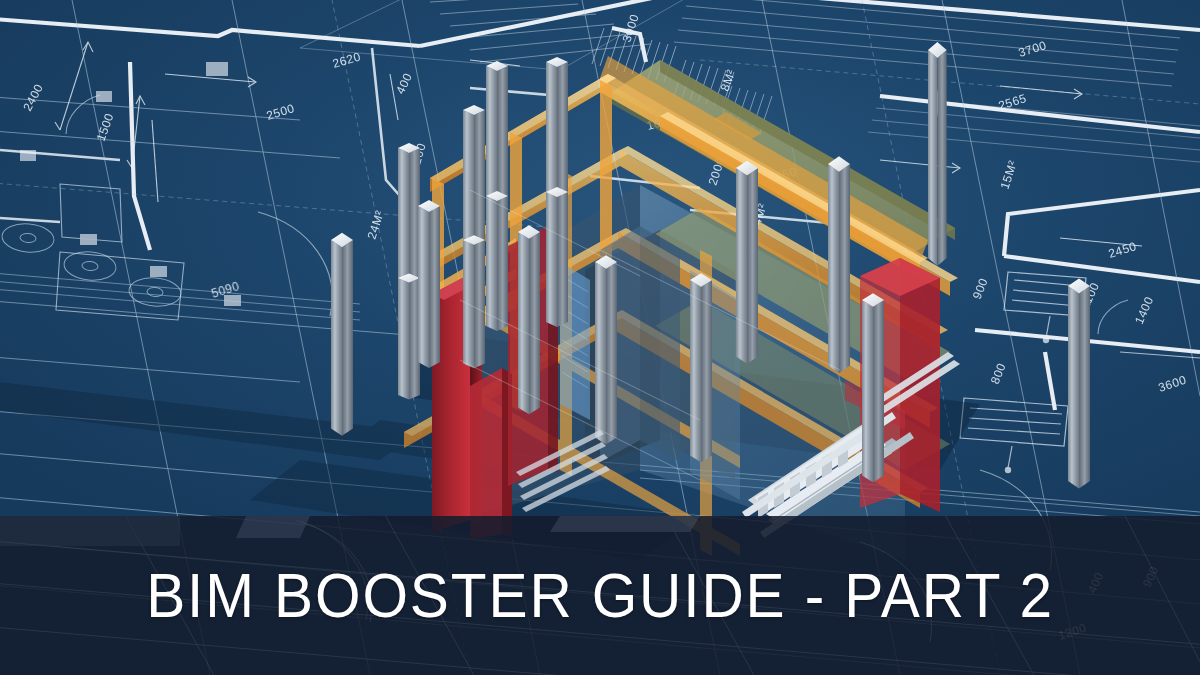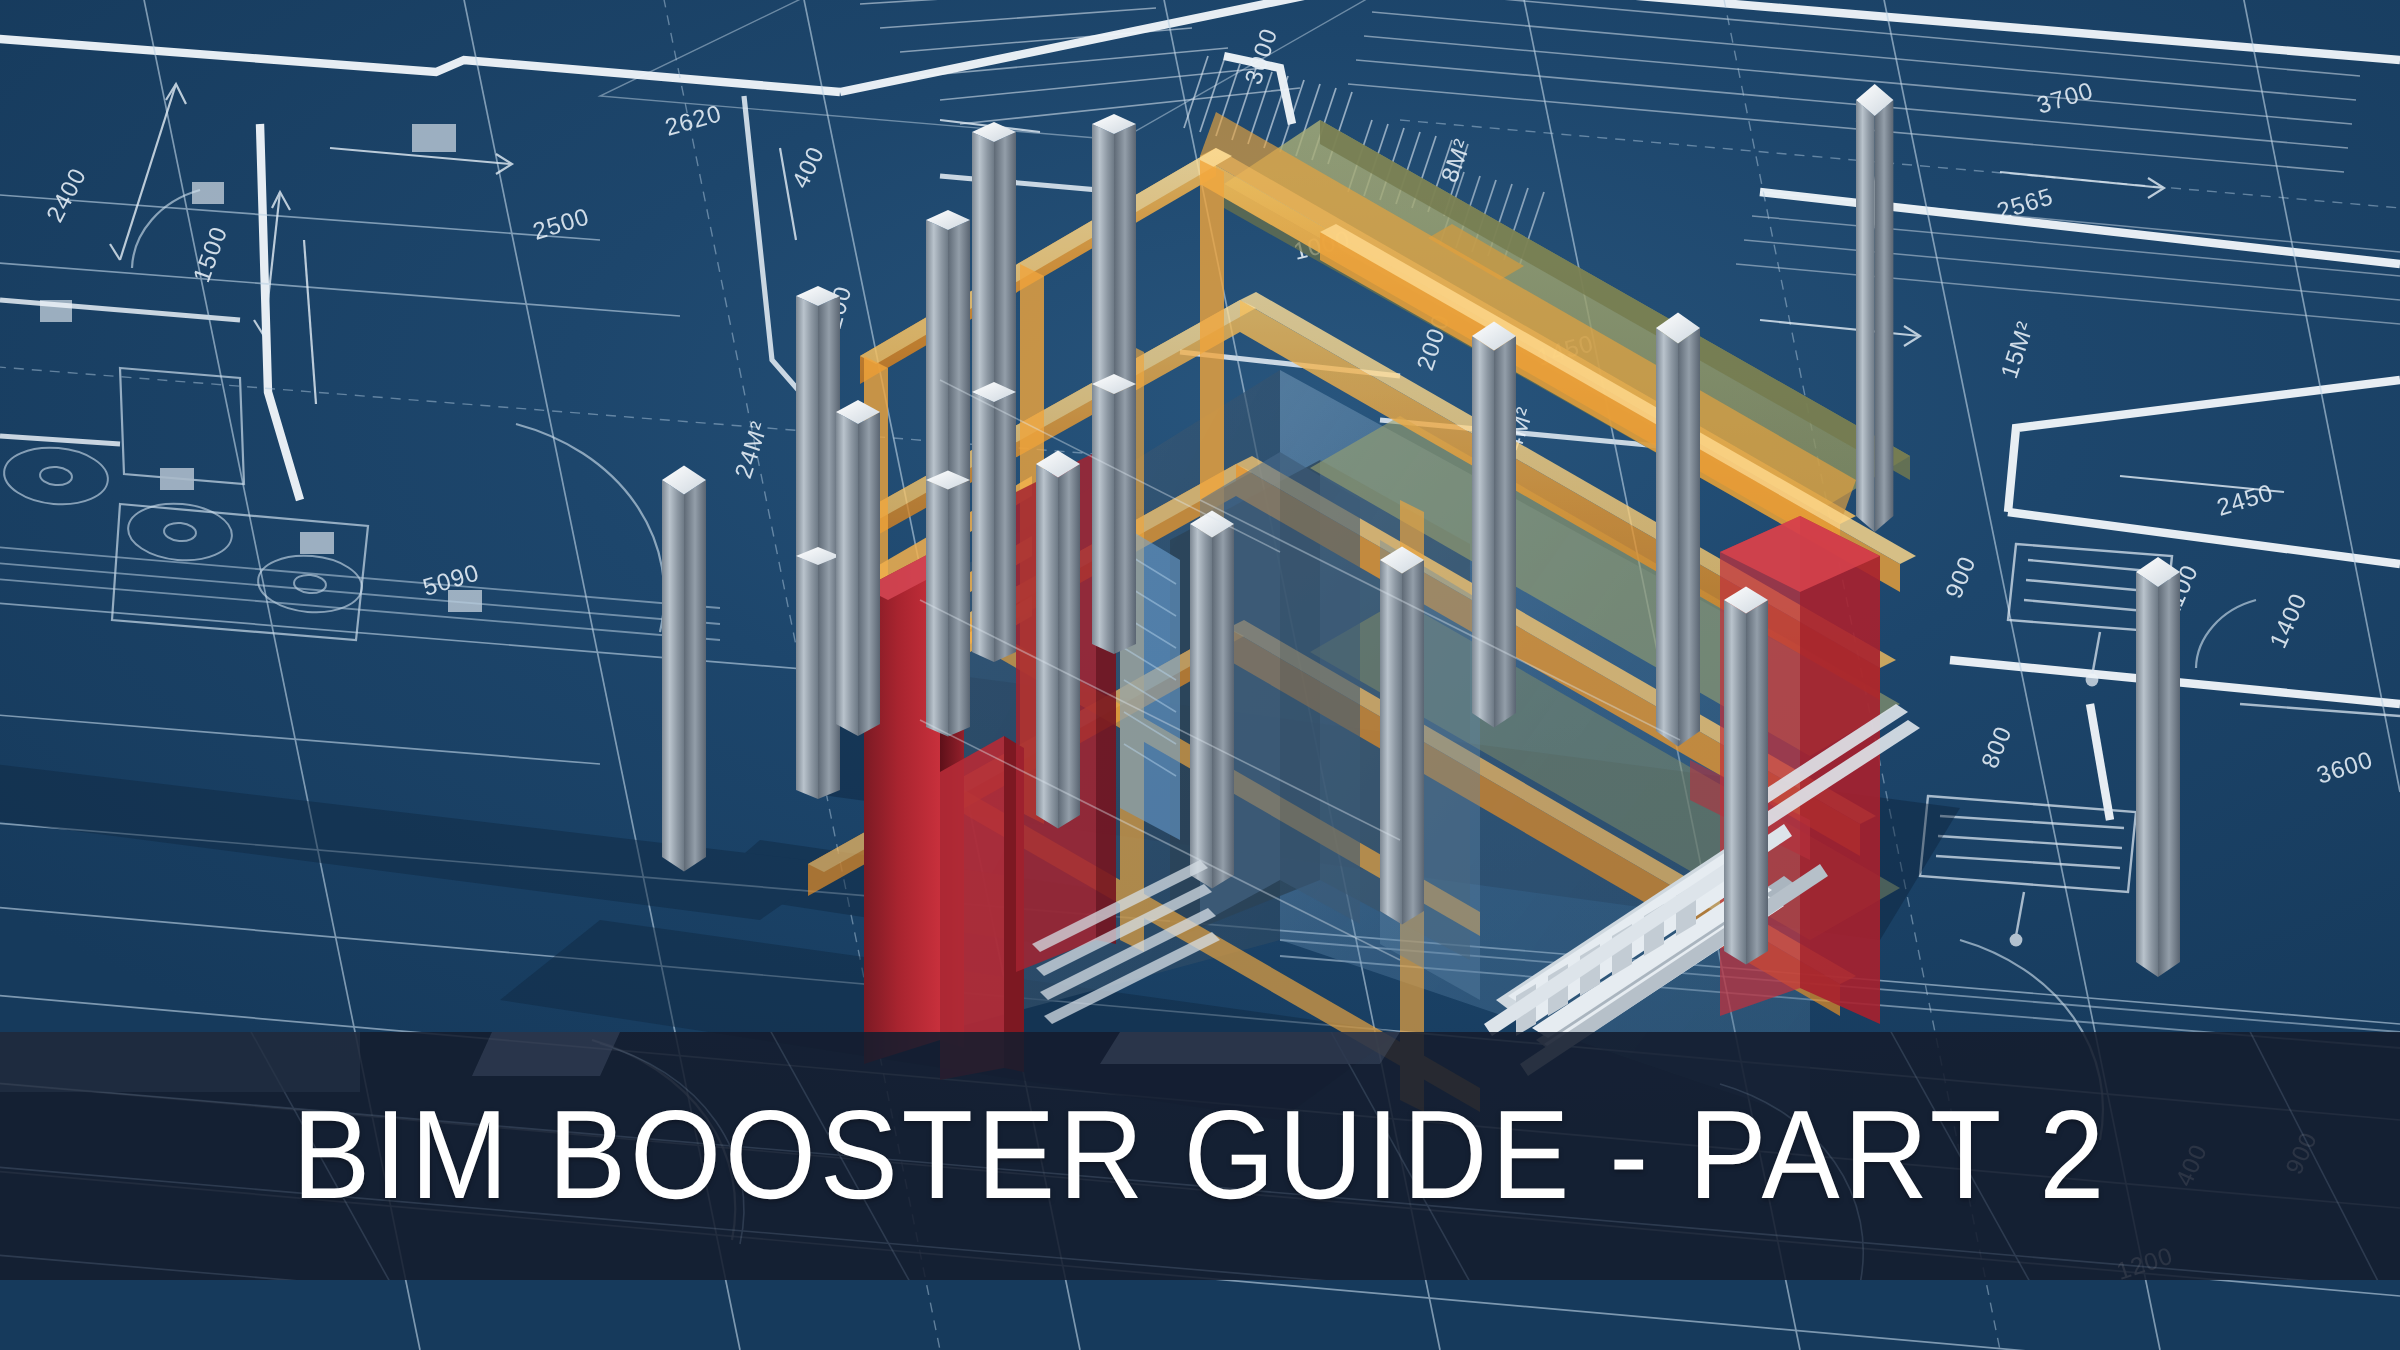--- a/index.html
+++ b/index.html
@@ -28,21 +28,21 @@
   .bp-svg { position: absolute; inset: 0; width: 100%; height: 100%; }
 
   
   .model-svg { position: absolute; inset: 0; width: 100%; height: 100%; }
 
   
   #title-band {
     position: absolute;
     left: 0; right: 0;
     top: 516px;
-    height: 124px;
+    height: 159px;
     background: rgba(20,28,45,0.88);
     display: flex;
     align-items: center;
     justify-content: center;
     overflow: hidden;
     text-align: right;
   }
   #title-band .band-bp {
     position: absolute; inset: 0;
     opacity: 0.40;

